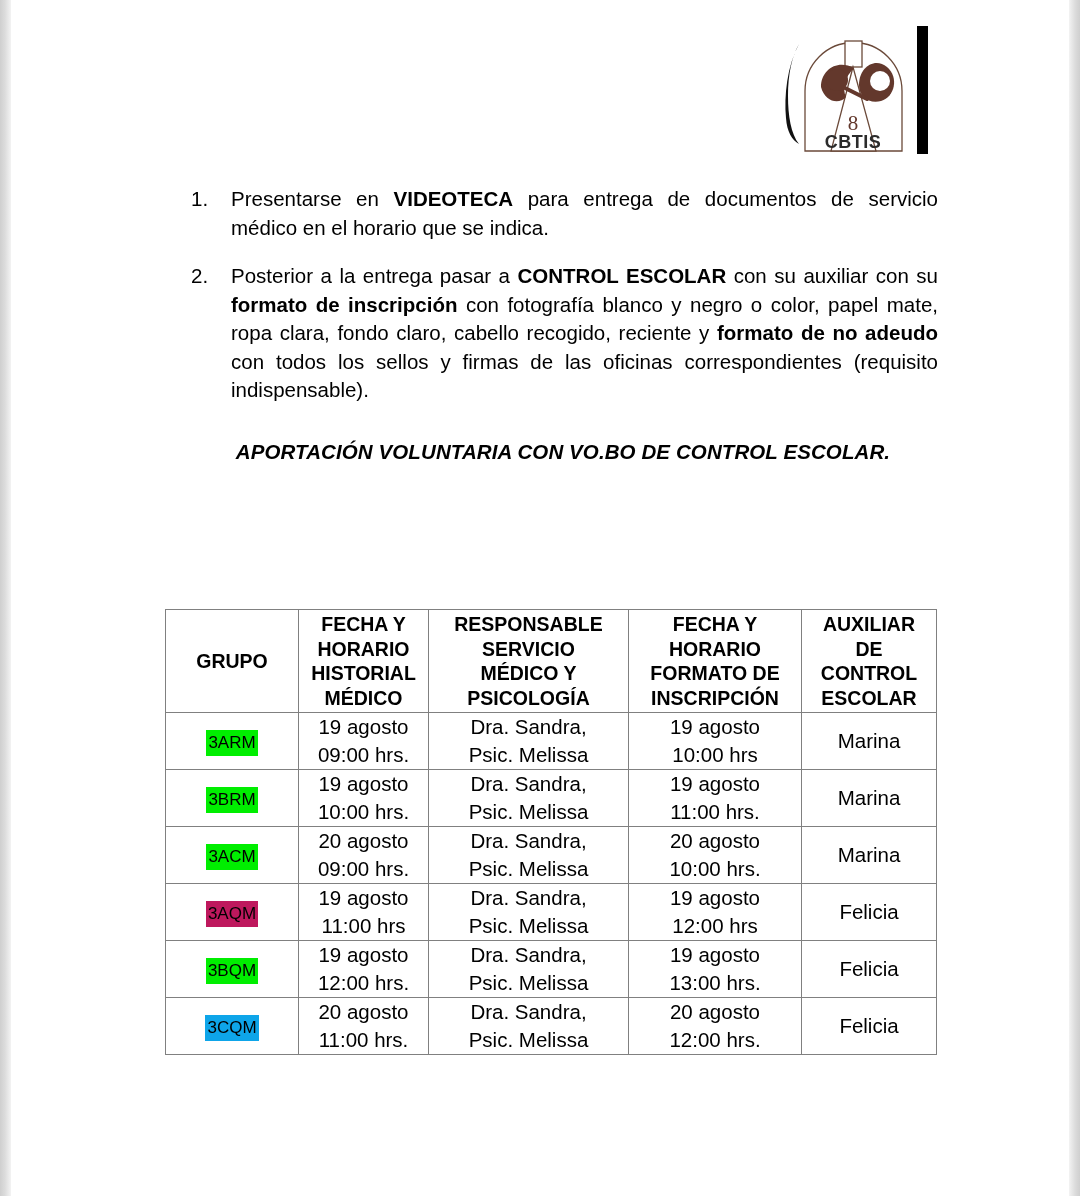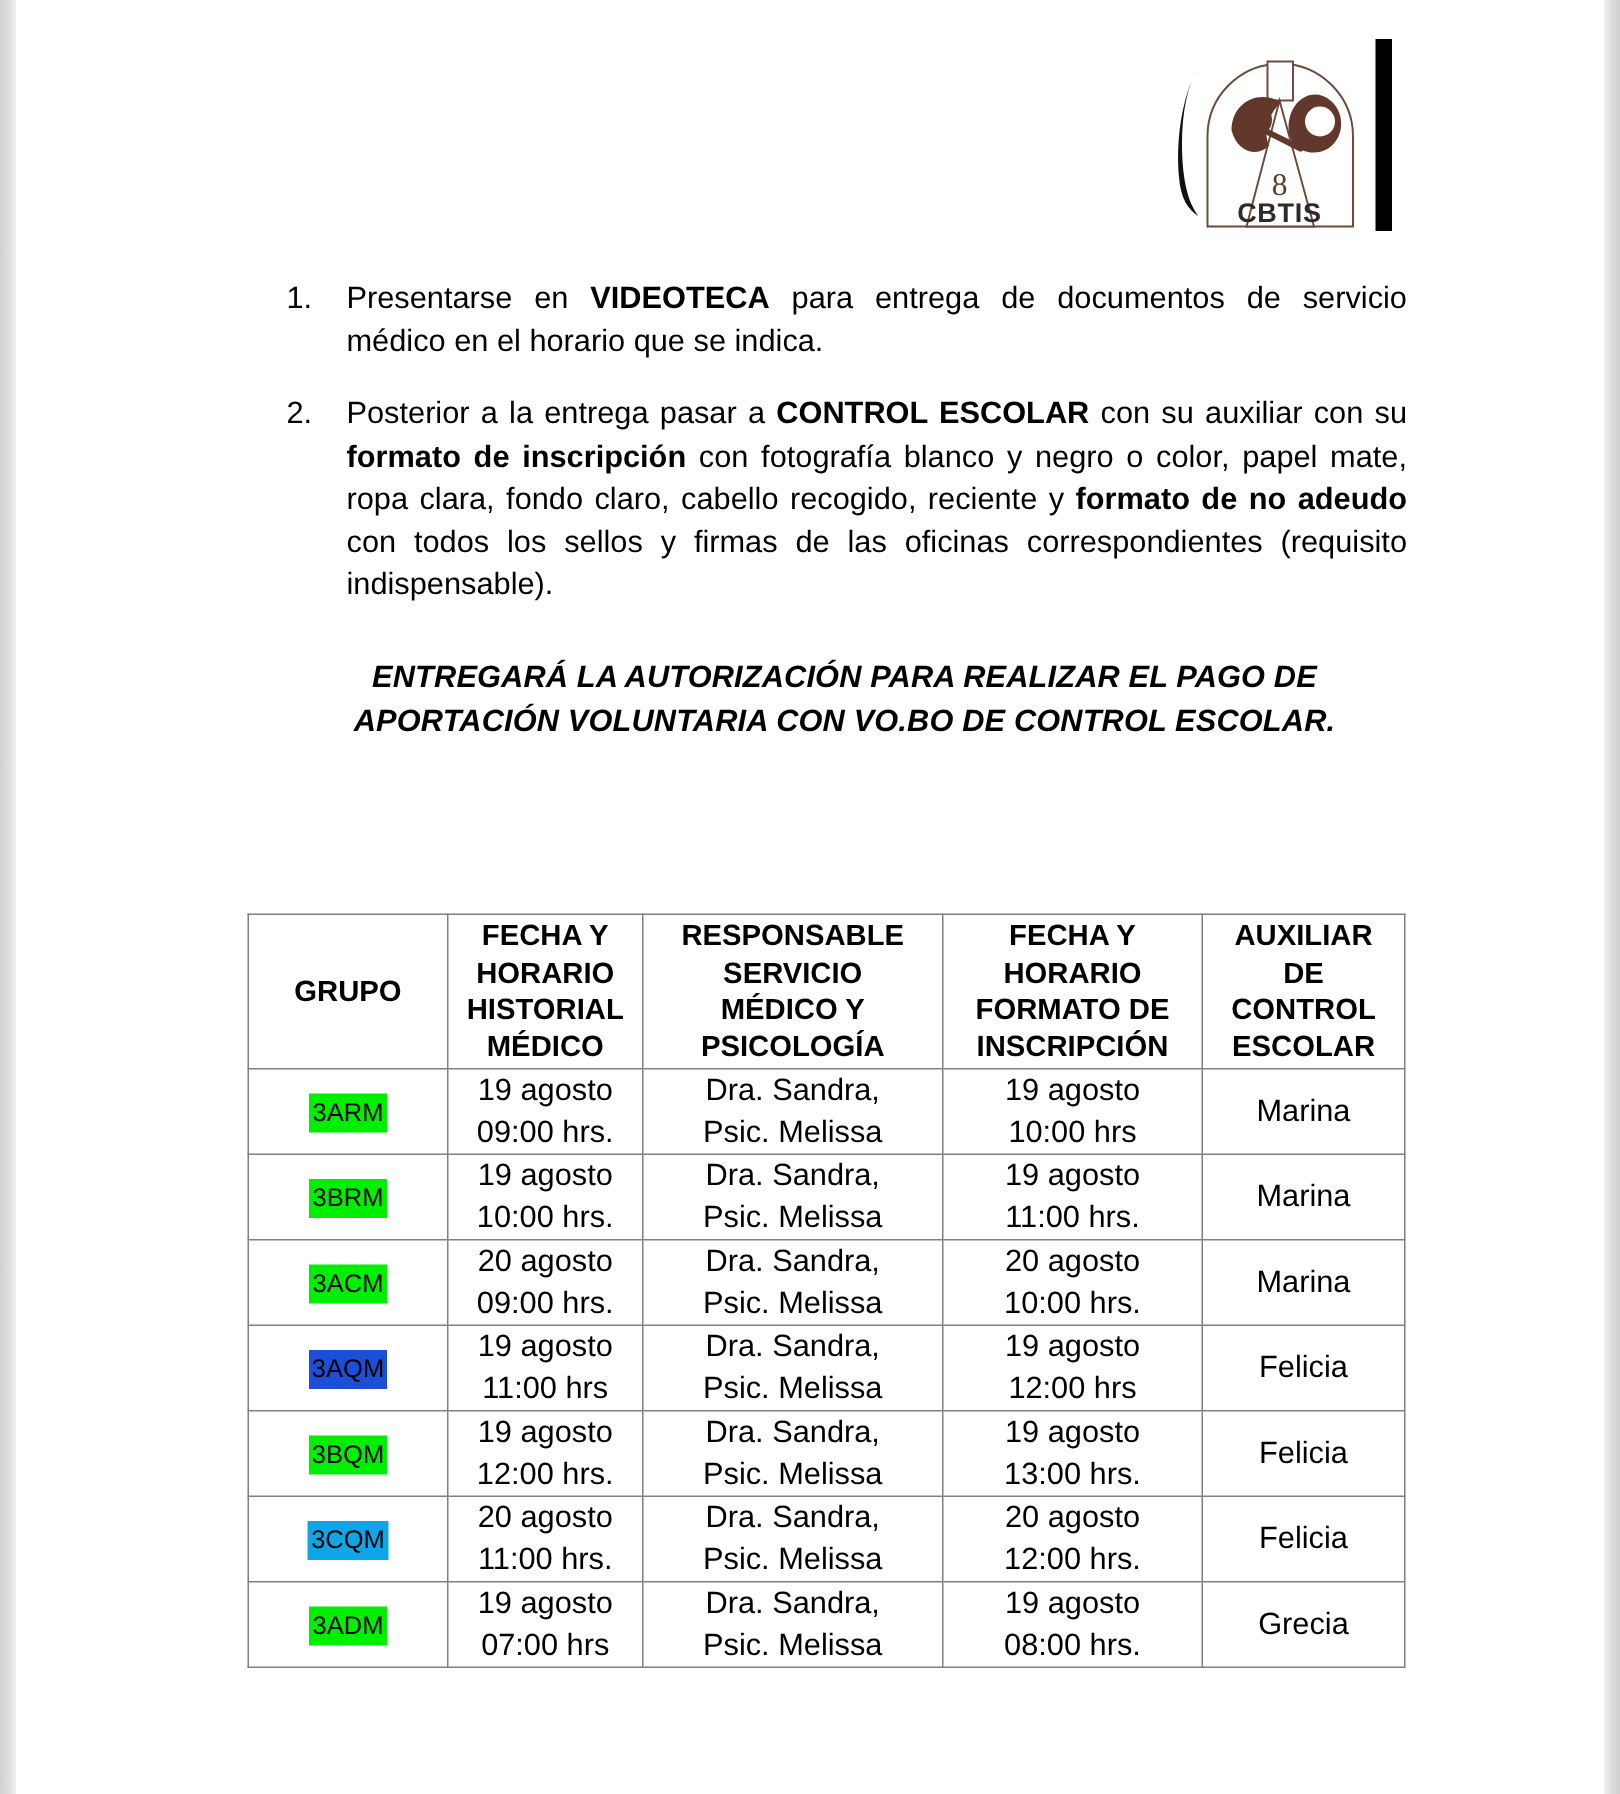--- a/index.html
+++ b/index.html
@@ -202,21 +202,20 @@
   </div>
 
   <div class="content">
     <ol class="steps" id="steps-list">
         <li><span class="marker">1.</span><span>Presentarse en </span><span class="b">VIDEOTECA</span><span> para entrega de documentos de servicio médico en el horario que se indica.</span></li>
         <li><span class="marker">2.</span><span>Posterior a la entrega pasar a </span><span class="b">CONTROL ESCOLAR</span><span> con su auxiliar con su </span><span class="b">formato de inscripción</span><span> con fotografía blanco y negro o color, papel mate, ropa clara, fondo claro, cabello recogido, reciente y </span><span class="b">formato de no adeudo</span><span> con todos los sellos y firmas de las oficinas correspondientes (requisito indispensable).</span></li>
       </ol>
   </div>
 
   <div class="emphasis" id="emphasis-block">
-      <div>ENTREGARÁ LA AUTORIZACIÓN PARA REALIZAR EL PAGO DE</div>
       <div>APORTACIÓN VOLUNTARIA CON VO.BO DE CONTROL ESCOLAR.</div>
     </div>
 
   <div class="schedule-wrap">
     <table class="schedule">
       <colgroup>
         <col class="col-grupo">
           <col class="col-hist">
           <col class="col-resp">
           <col class="col-insc">
@@ -296,21 +295,21 @@
               <span class="cell-lines">Dra. Sandra,</span>
               <span class="cell-lines">Psic. Melissa</span>
             </td>
             <td style="border-color: rgb(128, 128, 128);">
               <span class="cell-lines">20 agosto</span>
               <span class="cell-lines">10:00 hrs.</span>
             </td>
             <td style="border-color: rgb(128, 128, 128);"><span>Marina</span></td>
           </tr>
           <tr>
-            <td style="border-color: rgb(128, 128, 128);"><span class="grupo-chip" style="background: #1d4ed8;">3AQM</span></td>
+            <td style="border-color: rgb(128, 128, 128);"><span class="grupo-chip" style="background: #be185d;">3AQM</span></td>
             <td style="border-color: rgb(128, 128, 128);">
               <span class="cell-lines">19 agosto</span>
               <span class="cell-lines">11:00 hrs</span>
             </td>
             <td style="border-color: rgb(128, 128, 128);">
               <span class="cell-lines">Dra. Sandra,</span>
               <span class="cell-lines">Psic. Melissa</span>
             </td>
             <td style="border-color: rgb(128, 128, 128);">
               <span class="cell-lines">19 agosto</span>
@@ -342,34 +341,18 @@
             </td>
             <td style="border-color: rgb(128, 128, 128);">
               <span class="cell-lines">Dra. Sandra,</span>
               <span class="cell-lines">Psic. Melissa</span>
             </td>
             <td style="border-color: rgb(128, 128, 128);">
               <span class="cell-lines">20 agosto</span>
               <span class="cell-lines">12:00 hrs.</span>
             </td>
             <td style="border-color: rgb(128, 128, 128);"><span>Felicia</span></td>
-          </tr>
-          <tr>
-            <td style="border-color: rgb(128, 128, 128);"><span class="grupo-chip" style="background: rgb(0, 238, 0);">3ADM</span></td>
-            <td style="border-color: rgb(128, 128, 128);">
-              <span class="cell-lines">19 agosto</span>
-              <span class="cell-lines">07:00 hrs</span>
-            </td>
-            <td style="border-color: rgb(128, 128, 128);">
-              <span class="cell-lines">Dra. Sandra,</span>
-              <span class="cell-lines">Psic. Melissa</span>
-            </td>
-            <td style="border-color: rgb(128, 128, 128);">
-              <span class="cell-lines">19 agosto</span>
-              <span class="cell-lines">08:00 hrs.</span>
-            </td>
-            <td style="border-color: rgb(128, 128, 128);"><span>Grecia</span></td>
           </tr>
         </tbody>
     </table>
   </div>
 
 </div>
 
 </body></html>

